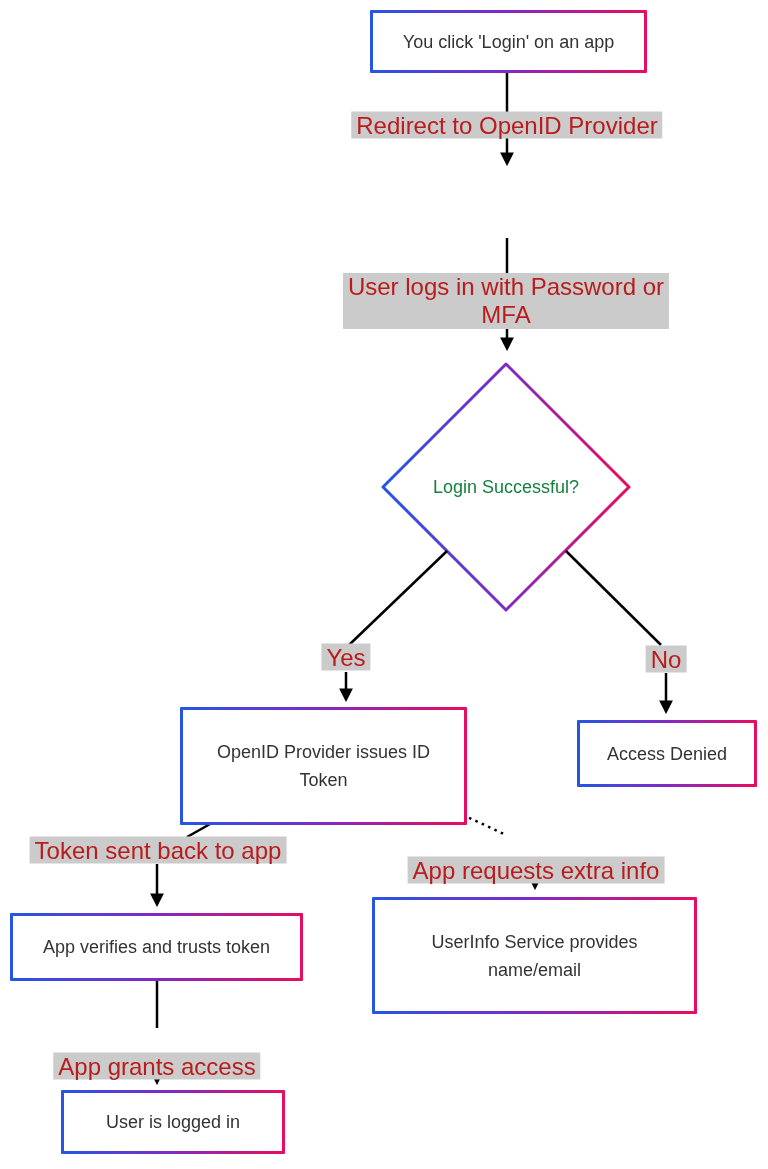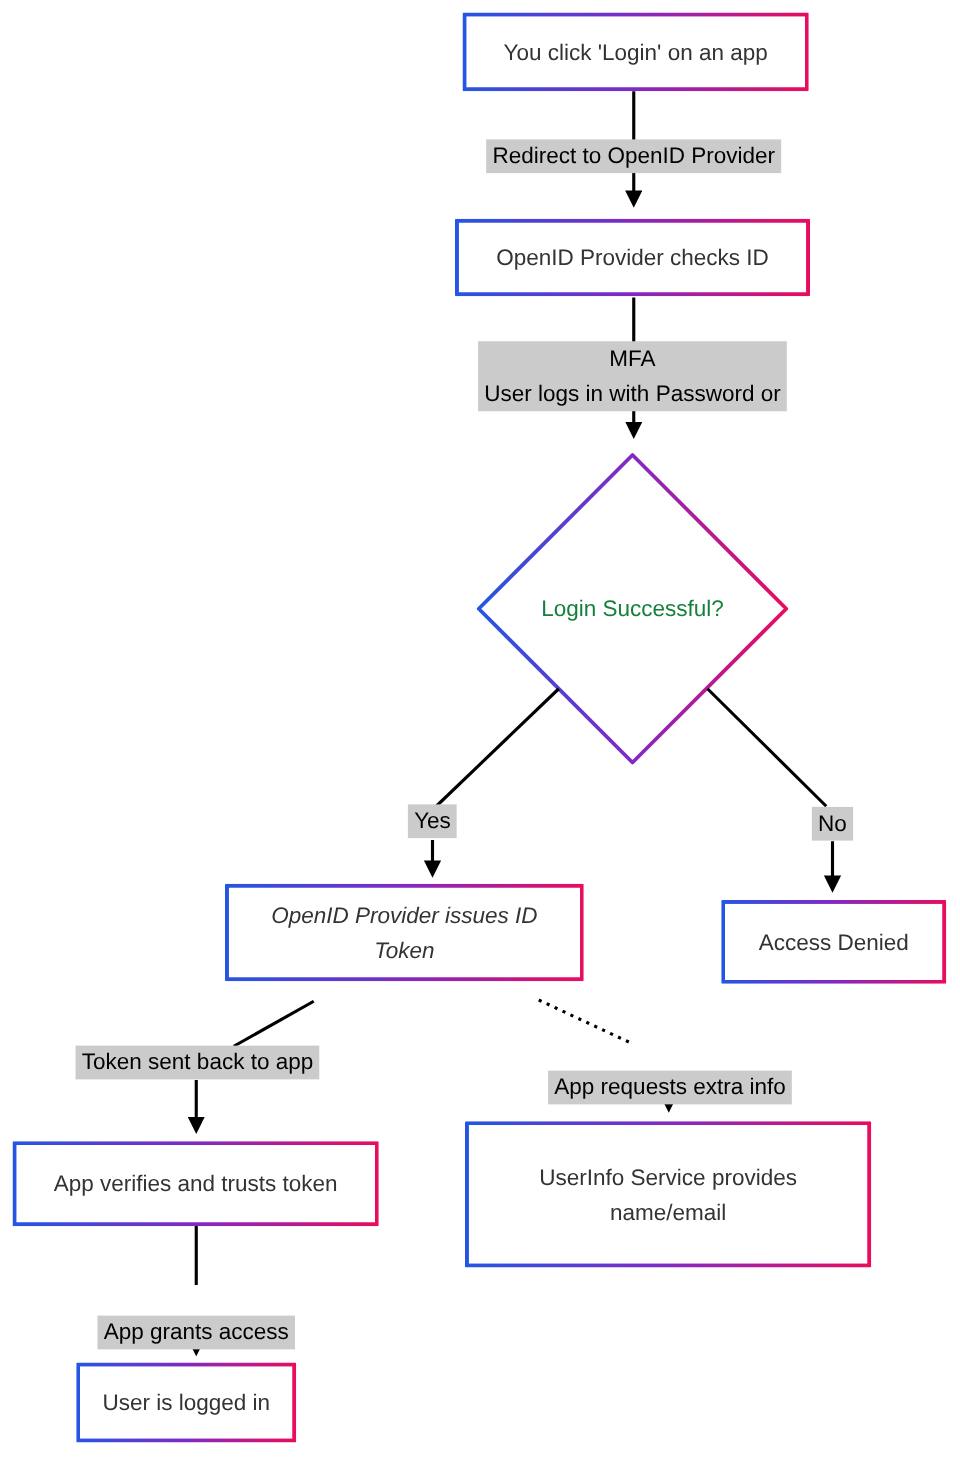--- a/index.html
+++ b/index.html
@@ -14,21 +14,21 @@
     position:absolute;box-sizing:border-box;
     display:flex;flex-direction:column;align-items:center;justify-content:center;
     text-align:center;font-size:18px;line-height:28px;color:#333333;
     border:3px solid transparent;border-radius:1px;
     background:linear-gradient(#ffffff,#ffffff) padding-box,
                linear-gradient(90deg,#2456e3 0%,#8229c4 50%,#e90c5e 100%) border-box;
   }
   .node .ln{display:block;}
   .elabel{
     position:absolute;transform:translate(-50%,-50%);
-    background:#cbcbcb;color:#000000;font-size:18px;line-height:27px;
+    background:#cbcbcb;color:#b91c1c;font-size:24px;line-height:27px;
     padding:0 5px;white-space:nowrap;text-align:center;
   }
   .elabel .ln{display:block;line-height:28px;}
   .diamond-label{
     position:absolute;transform:translate(-50%,-50%);
     font-size:18px;color:#15803d;white-space:nowrap;text-align:center;
   }
 </style>
 </head>
 <body>
@@ -60,53 +60,50 @@
     <path class="ed" d="M431 800 L506 835"></path>
     <path class="ed" d="M535 865 V886" marker-end="url(#arrow)"></path>
     <path class="e" d="M157 977 V1028"></path>
     <path class="e" d="M157 1057 V1081" marker-end="url(#arrow)"></path>
   </svg>
 
   <div class="node" style="left:370px;top:10px;width:277px;height:63px;">
     <span>You click 'Login' on an app</span>
   </div>
 
-  <div class="node" style="left:364px;top:175px;width:284px;height:62px;">
-    <span>OpenID Provider checks ID</span>
-  </div>
 
   <div class="diamond-label" style="left:506px;top:487px;">Login Successful?</div>
 
-  <div class="node" style="left:180px;top:707px;width:287px;height:78px;font-style:italic;">
+  <div class="node" style="left:180px;top:707px;width:287px;height:118px;">
     <span class="ln">OpenID Provider issues ID</span>
     <span class="ln">Token</span>
   </div>
 
   <div class="node" style="left:577px;top:720px;width:180px;height:67px;text-align:right;">
     <span>Access Denied</span>
   </div>
 
   <div class="node" style="left:10px;top:913px;width:293px;height:68px;">
     <span>App verifies and trusts token</span>
   </div>
 
   <div class="node" style="left:372px;top:897px;width:325px;height:117px;">
     <span class="ln">UserInfo Service provides</span>
     <span class="ln">name/email</span>
   </div>
 
-  <div class="node" style="left:61px;top:1090px;width:176px;height:64px;">
+  <div class="node" style="left:61px;top:1090px;width:224px;height:64px;">
     <span>User is logged in</span>
   </div>
 
   <div class="elabel" style="left:507px;top:125px;">Redirect to OpenID Provider</div>
 
   <div class="elabel" style="left:506px;top:301px;">
+    <span class="ln">User logs in with Password or</span>
     <span class="ln">MFA</span>
-    <span class="ln">User logs in with Password or</span>
   </div>
 
   <div class="elabel" style="left:346px;top:657px;">Yes</div>
 
   <div class="elabel" style="left:666px;top:659px;">No</div>
 
   <div class="elabel" style="left:158px;top:850px;">Token sent back to app</div>
 
   <div class="elabel" style="left:536px;top:870px;">App requests extra info</div>
 

